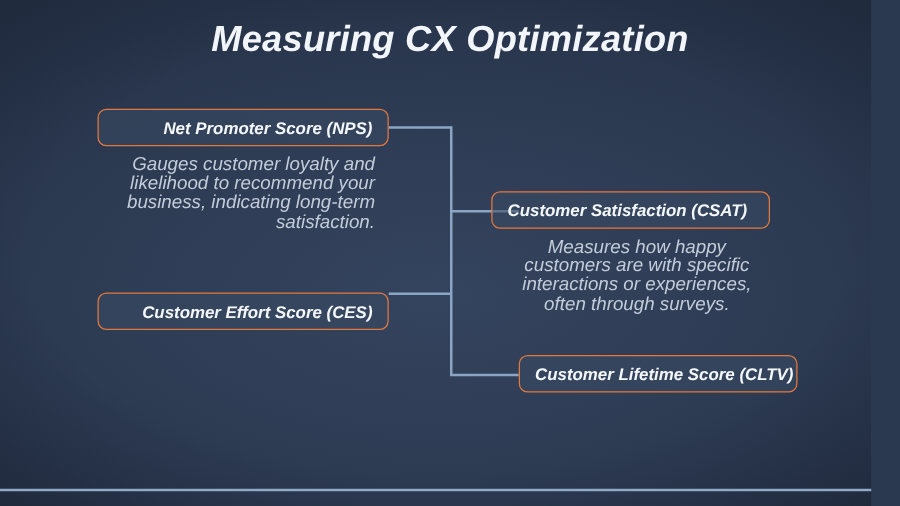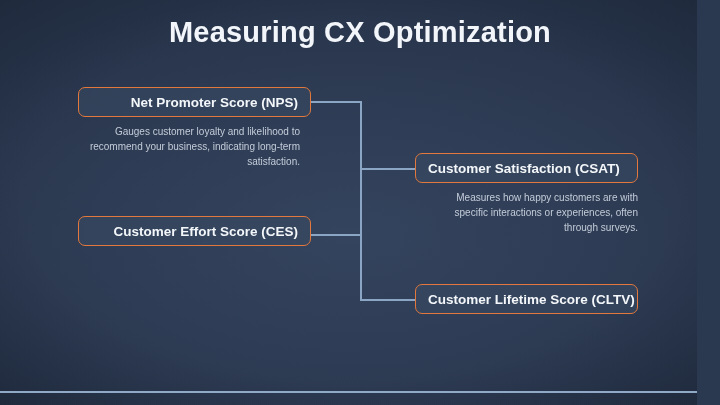--- a/index.html
+++ b/index.html
@@ -14,20 +14,21 @@
     background: #2b3950;
   }
 
   #slide {
     position: relative;
     width: 697px;
     height: 405px;
     background:
       radial-gradient(ellipse 70% 60% at 50% 58%, #35445e 0%, #2f3d56 45%, #27344a 100%);
     overflow: hidden;
+    font-style: italic;
   }
 
   
   #slide::after {
     content: "";
     position: absolute;
     inset: 0;
     pointer-events: none;
     background: radial-gradient(ellipse 85% 80% at 50% 50%, rgba(0,0,0,0) 55%, rgba(14,20,32,0.45) 100%);
   }
@@ -68,37 +69,37 @@
     display: flex;
     align-items: center;
     padding: 10px 12px;
     font-size: 13.5px;
     font-weight: bold;
     color: #f4f7fa;
     white-space: nowrap;
   }
   .node .desc {
     margin-top: 7px;
-    font-size: 10px;
+    font-size: 15px;
     line-height: 15.2px;
     color: #c3ccd9;
   }
 
   
   .node.left .chip { justify-content: flex-end; }
   .node.left .desc { text-align: right; padding-right: 11px; }
 
   
   .node.right .chip { justify-content: flex-start; }
-  .node.right .desc { text-align: right; padding-left: 10px; }
+  .node.right .desc { text-align: center; padding-left: 10px; }
 
   
   #node-nps  { left: 78px;  top: 87px;  width: 233px; }
-  #node-ces  { left: 78px;  top: 216px; width: 233px; }
-  #node-csat { left: 415px; top: 153px; width: 223px; }
+  #node-ces  { left: 78px;  top: 234px; width: 233px; }
+  #node-csat { left: 393px; top: 153px; width: 223px; }
   #node-cltv { left: 415px; top: 284px; width: 223px; }
 
   .footer-rule {
     position: absolute;
     left: 0;
     top: 391px;
     width: 720px;
     height: 1.6px;
     background: #90a9c6;
     z-index: 3;

